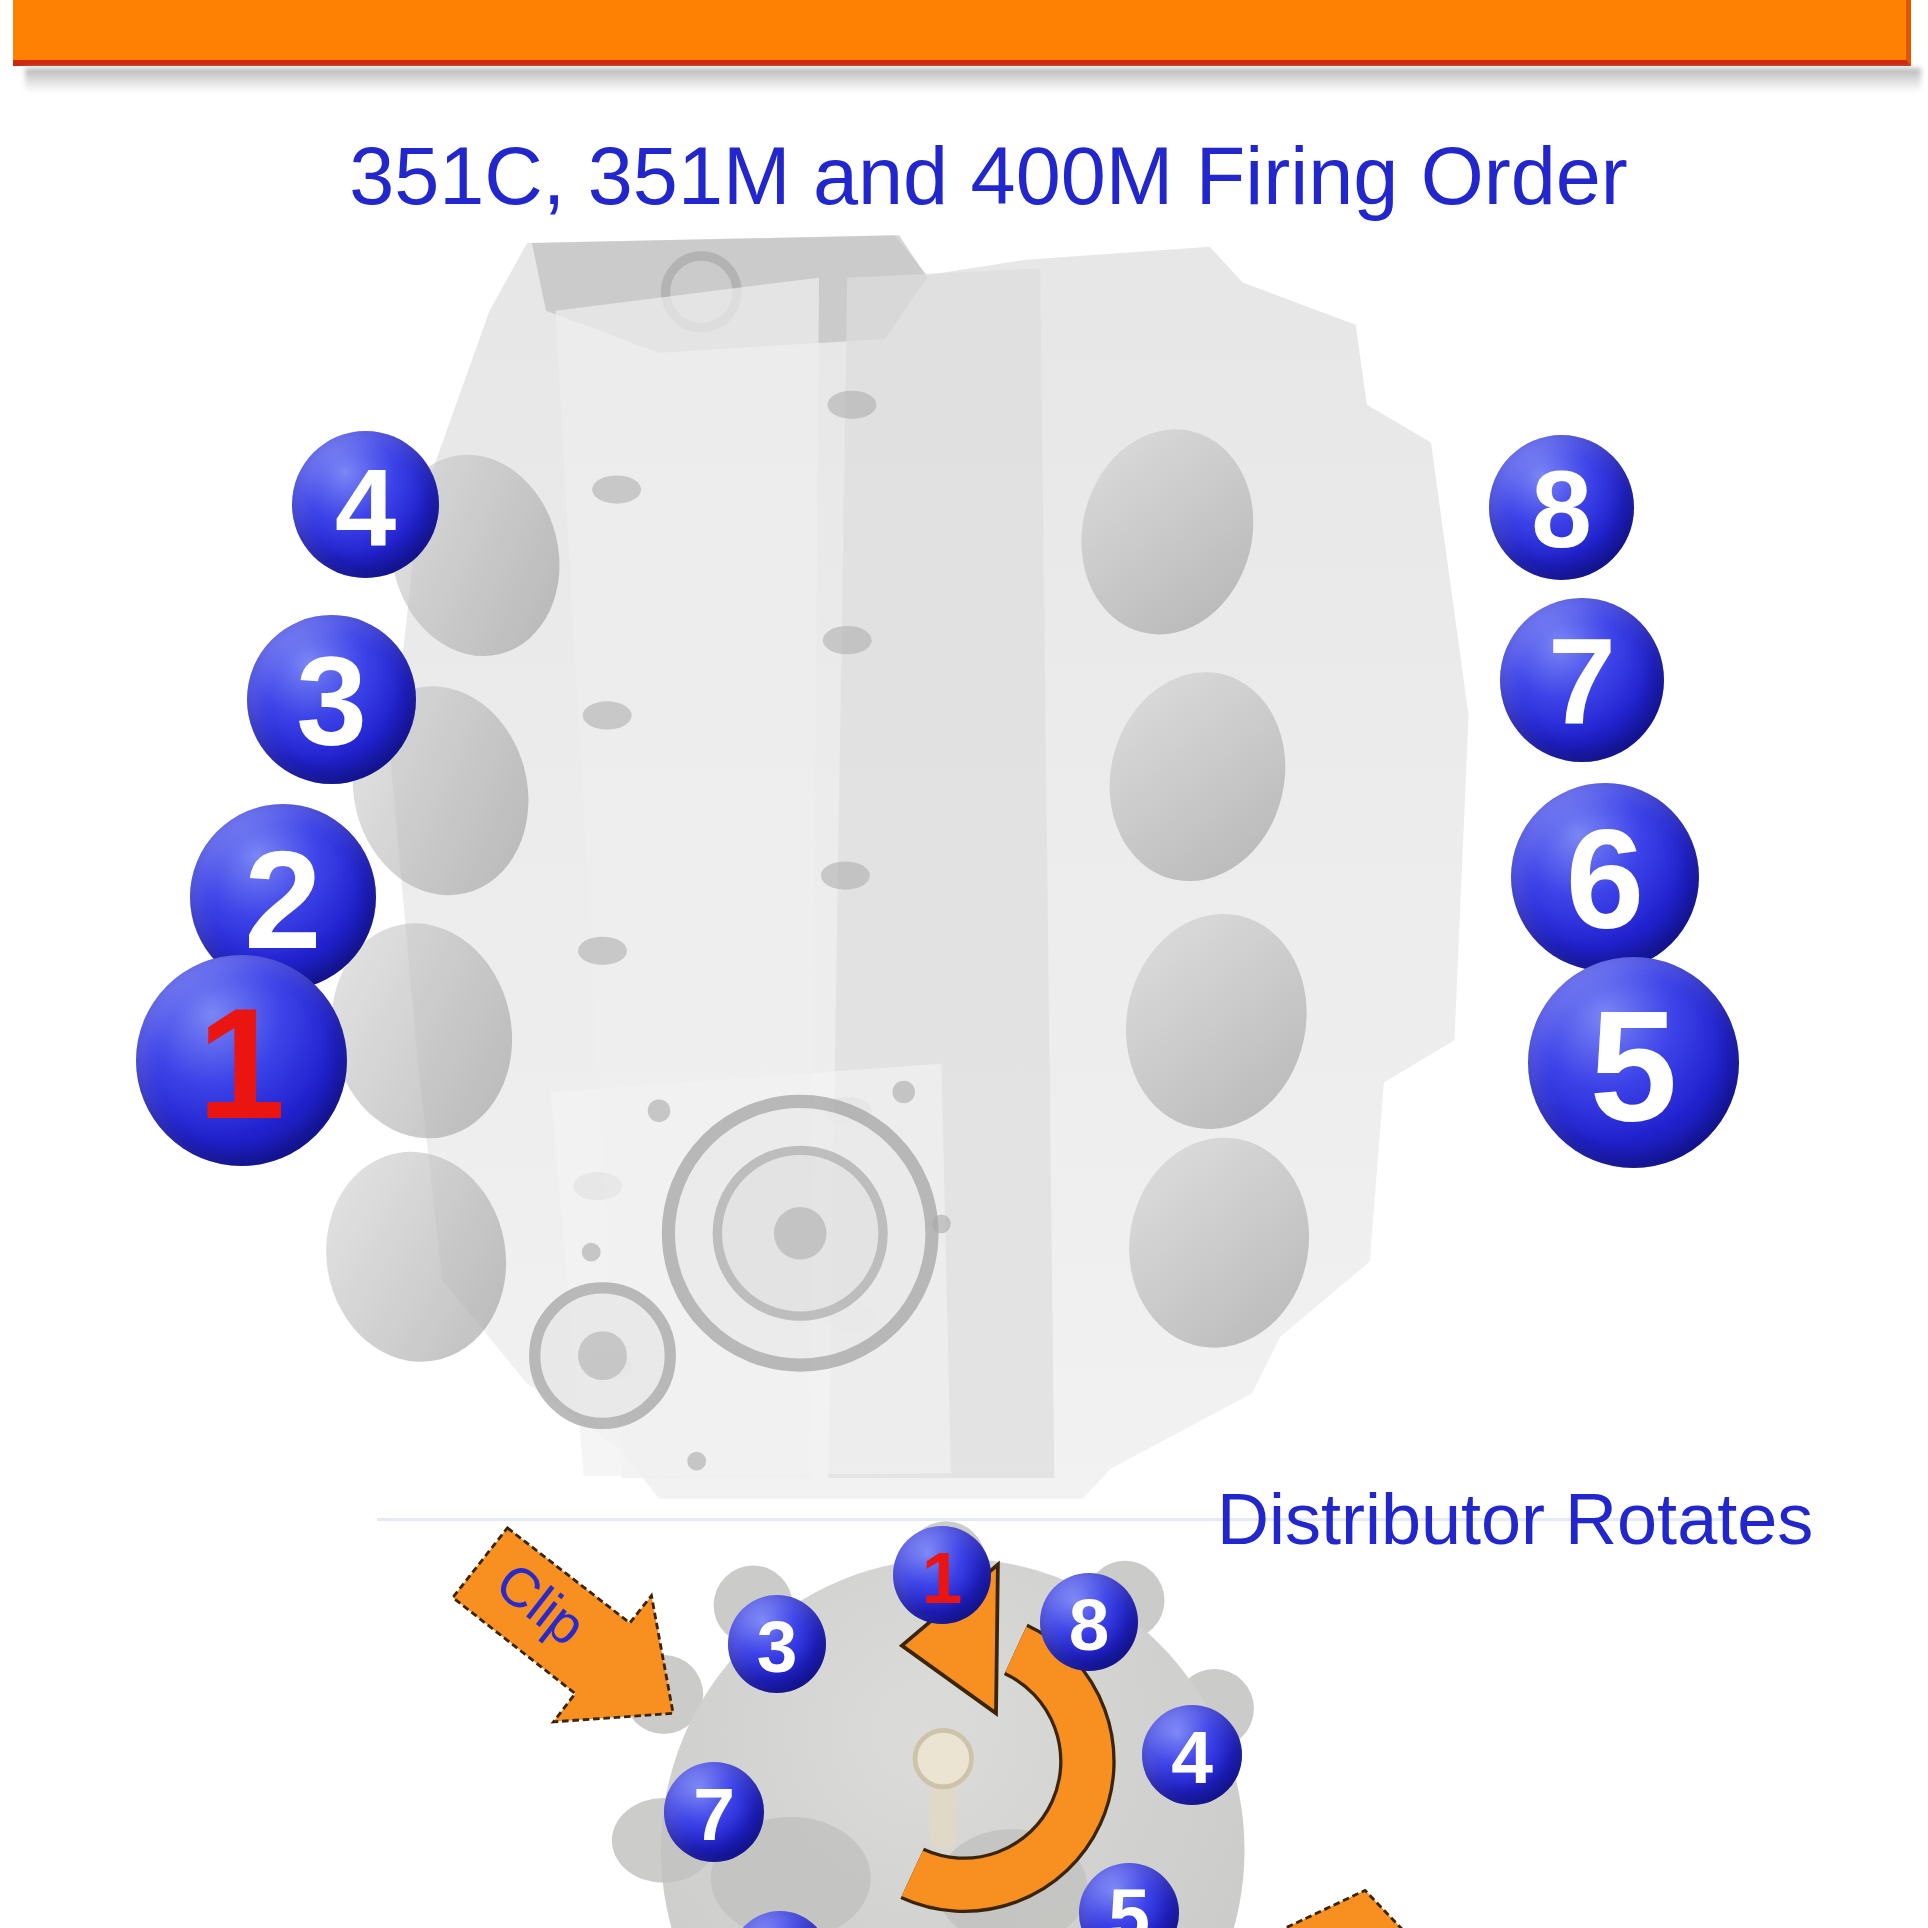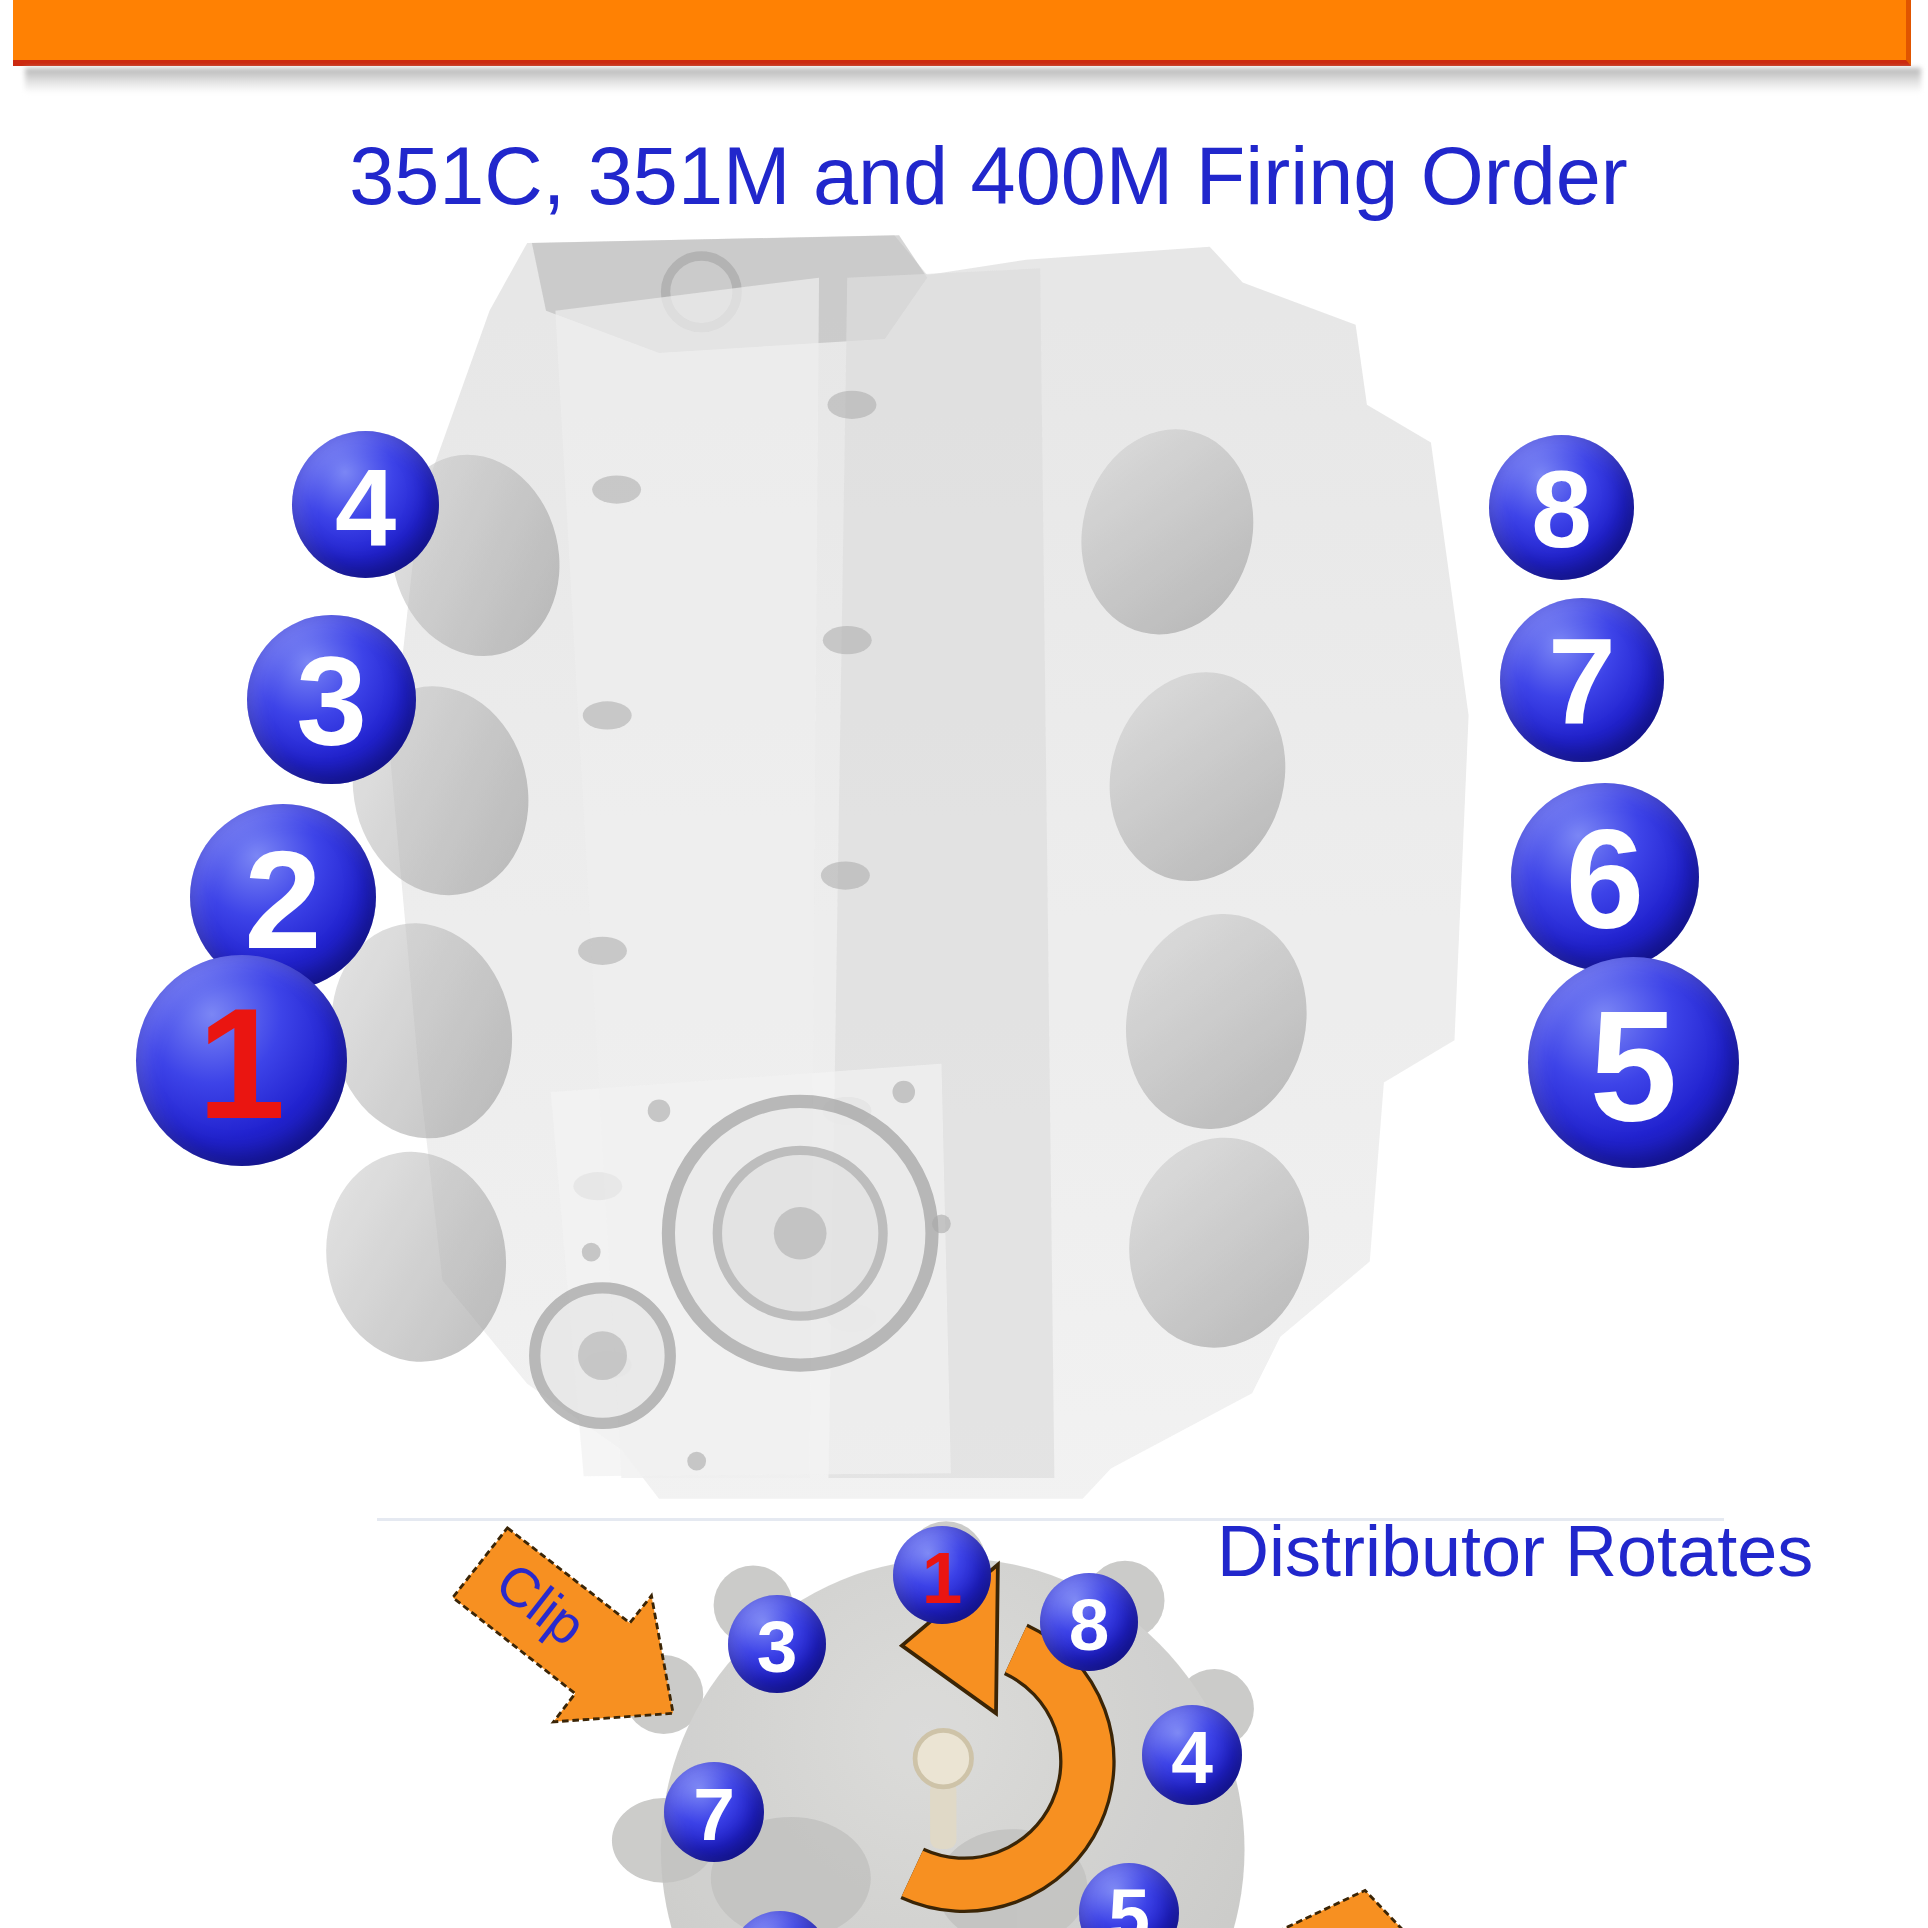--- a/index.html
+++ b/index.html
@@ -34,21 +34,21 @@
     display:flex;align-items:center;justify-content:center;
   }
   .sph span{
     color:#ffffff;font-weight:bold;line-height:1;
     transform:translateY(1.9px);
   }
   .sph span.red-num{color:#ea1511;}
   
   .rotation-note{
     position:absolute;left:1217px;top:1475px;
-    color:#2127cc;font-size:72px;line-height:88px;white-space:nowrap;margin-top:32px;
+    color:#2127cc;font-size:72px;line-height:88px;white-space:nowrap;
   }
   
   .clip-label{
     position:absolute;left:428px;top:1571px;width:226px;height:66px;
     transform:rotate(38deg);
     color:#2a2acc;font-size:55px;text-align:center;line-height:66px;
   }
   .divider{
     position:absolute;left:377px;top:1518px;width:1347px;height:2.8px;
     background:#dfe3ee;opacity:.8;

